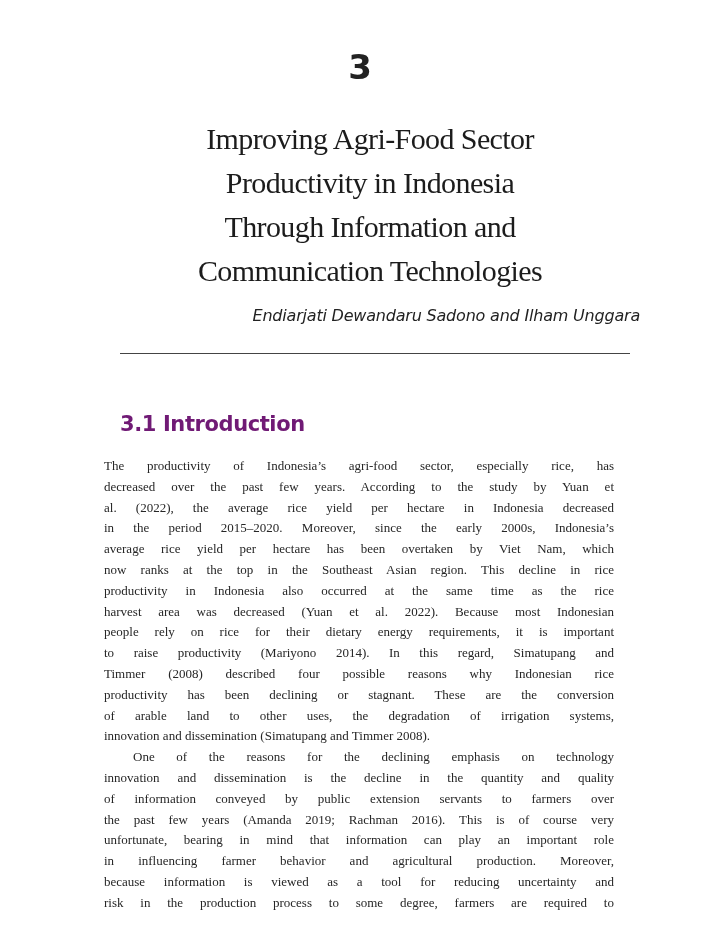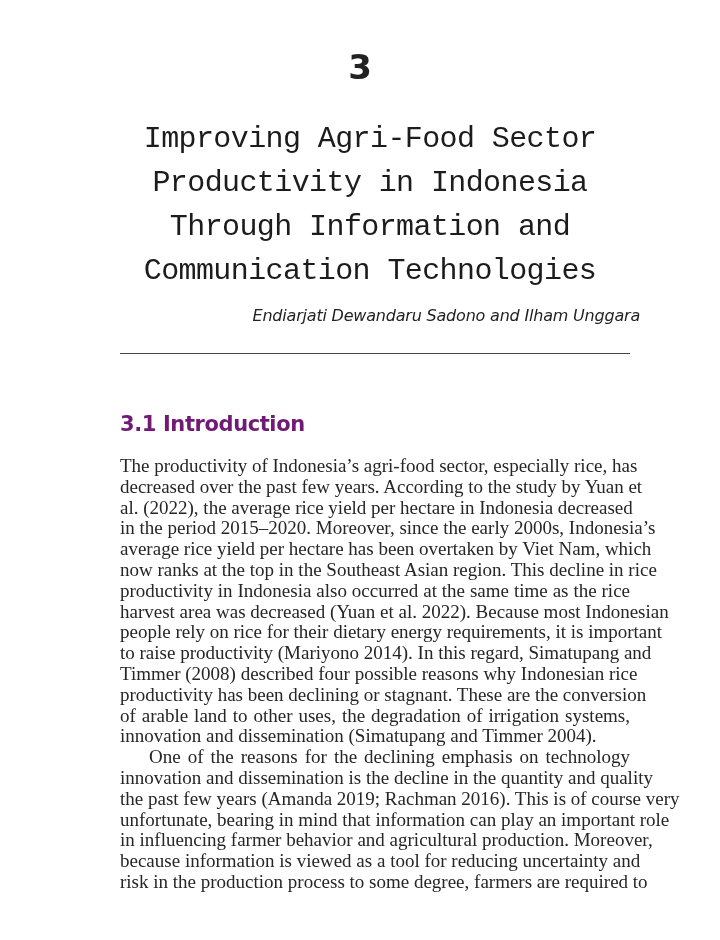--- a/index.html
+++ b/index.html
@@ -4,40 +4,40 @@
 <style>
   html, body { margin:0; padding:0; background:#ffffff; }
   body { width:720px; height:940px; position:relative; overflow:hidden; color:#1e1e1e; }
   .page { position:absolute; left:0; top:0; width:720px; height:940px; }
   .chapter-number {
     position:absolute; left:0; width:720px; top:44px; text-align:center;
     font-family:"DejaVu Sans", sans-serif; font-weight:bold; font-size:34px; line-height:46px; color:#222;
   }
   .chapter-title {
     position:absolute; left:100px; width:540px; top:117px; text-align:center;
-    font-family:Liberation Mono, monospace; font-weight:normal; font-size:30px; line-height:44px; color:#1c1c1c;
+    font-family:Liberation Serif, serif; font-weight:normal; font-size:30px; line-height:44px; color:#1c1c1c;
     letter-spacing:-0.6px;
   }
   .chapter-title div { white-space:nowrap; }
   .authors {
     position:absolute; left:100px; width:540px; top:304px; text-align:right;
     font-family:"DejaVu Sans", sans-serif; font-style:italic; font-size:16px; line-height:24px; color:#222;
     letter-spacing:-0.2px;
   }
   .rule {
     position:absolute; left:120px; width:510px; top:353px; height:0; border-top:1px solid #444;
   }
   .section-heading {
     position:absolute; left:120px; top:409px;
     font-family:"DejaVu Sans", sans-serif; font-weight:bold; font-size:21px; line-height:30px; color:#701a75;
     letter-spacing:-0.4px;
   }
   .body-text {
-    position:absolute; left:120px; width:510px; top:456px;
-    font-family:"Liberation Serif", serif; font-size:19px; line-height:20.8px; color:#262626;
+    position:absolute; left:104px; width:510px; top:456px;
+    font-family:"Liberation Serif", serif; font-size:13px; line-height:20.8px; color:#262626;
   }
   .line { height:20.8px; white-space:nowrap; text-align:justify; text-align-last:justify; }
   .line.last { text-align-last:left; }
   .line.indent { text-indent:29px; }
 </style>
 </head>
 <body>
 
 <div class="page">
 
@@ -64,25 +64,26 @@
       <div class="line">in the period 2015–2020. Moreover, since the early 2000s, Indonesia’s</div>
       <div class="line">average rice yield per hectare has been overtaken by Viet Nam, which</div>
       <div class="line">now ranks at the top in the Southeast Asian region. This decline in rice</div>
       <div class="line">productivity in Indonesia also occurred at the same time as the rice</div>
       <div class="line">harvest area was decreased (Yuan et al. 2022). Because most Indonesian</div>
       <div class="line">people rely on rice for their dietary energy requirements, it is important</div>
       <div class="line">to raise productivity (Mariyono 2014). In this regard, Simatupang and</div>
       <div class="line">Timmer (2008) described four possible reasons why Indonesian rice</div>
       <div class="line">productivity has been declining or stagnant. These are the conversion</div>
       <div class="line">of arable land to other uses, the degradation of irrigation systems,</div>
-      <div class="line last">innovation and dissemination (Simatupang and Timmer 2004).</div>
+      <div class="line last">innovation and dissemination (Simatupang and Timmer 2008).</div>
     </div>
     <div>
       <div class="line indent">One of the reasons for the declining emphasis on technology</div>
       <div class="line">innovation and dissemination is the decline in the quantity and quality</div>
+      <div class="line">of information conveyed by public extension servants to farmers over</div>
       <div class="line">the past few years (Amanda 2019; Rachman 2016). This is of course very</div>
       <div class="line">unfortunate, bearing in mind that information can play an important role</div>
       <div class="line">in influencing farmer behavior and agricultural production. Moreover,</div>
       <div class="line">because information is viewed as a tool for reducing uncertainty and</div>
       <div class="line">risk in the production process to some degree, farmers are required to</div>
     </div>
   </div>
 
 </div>
 

